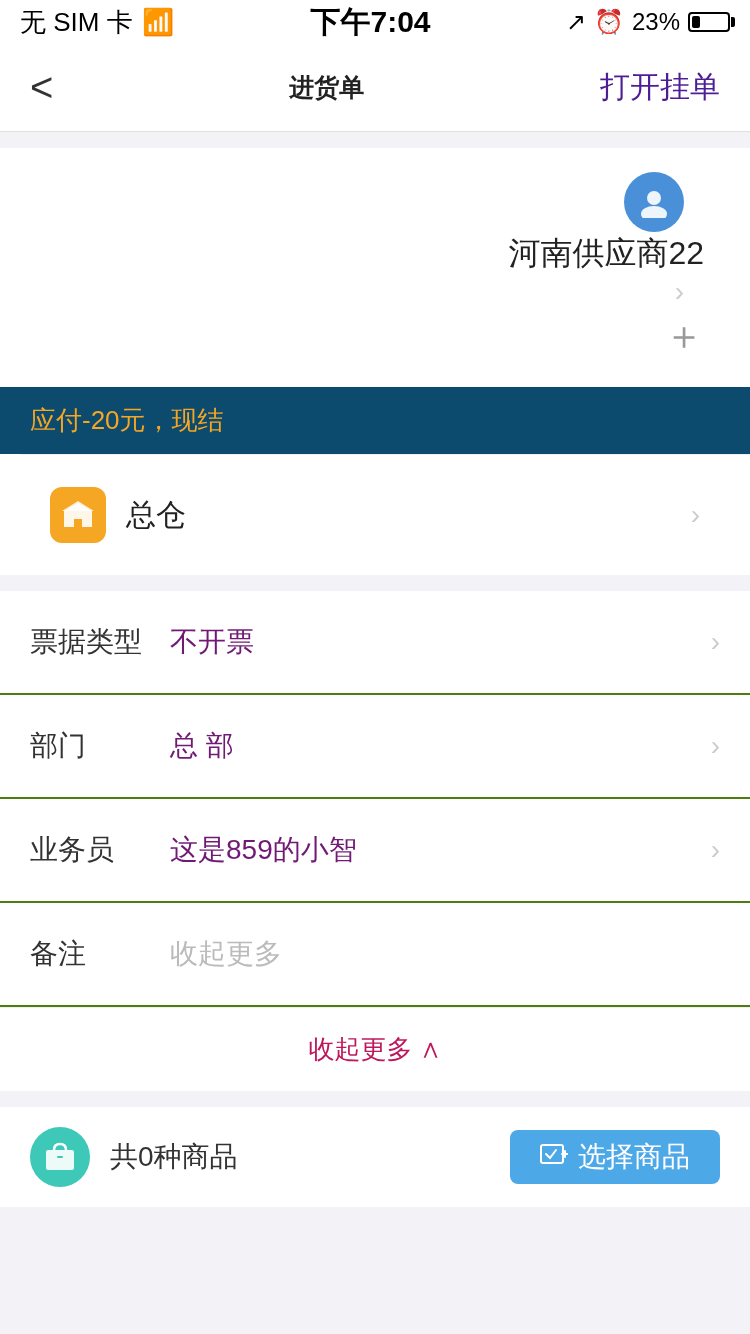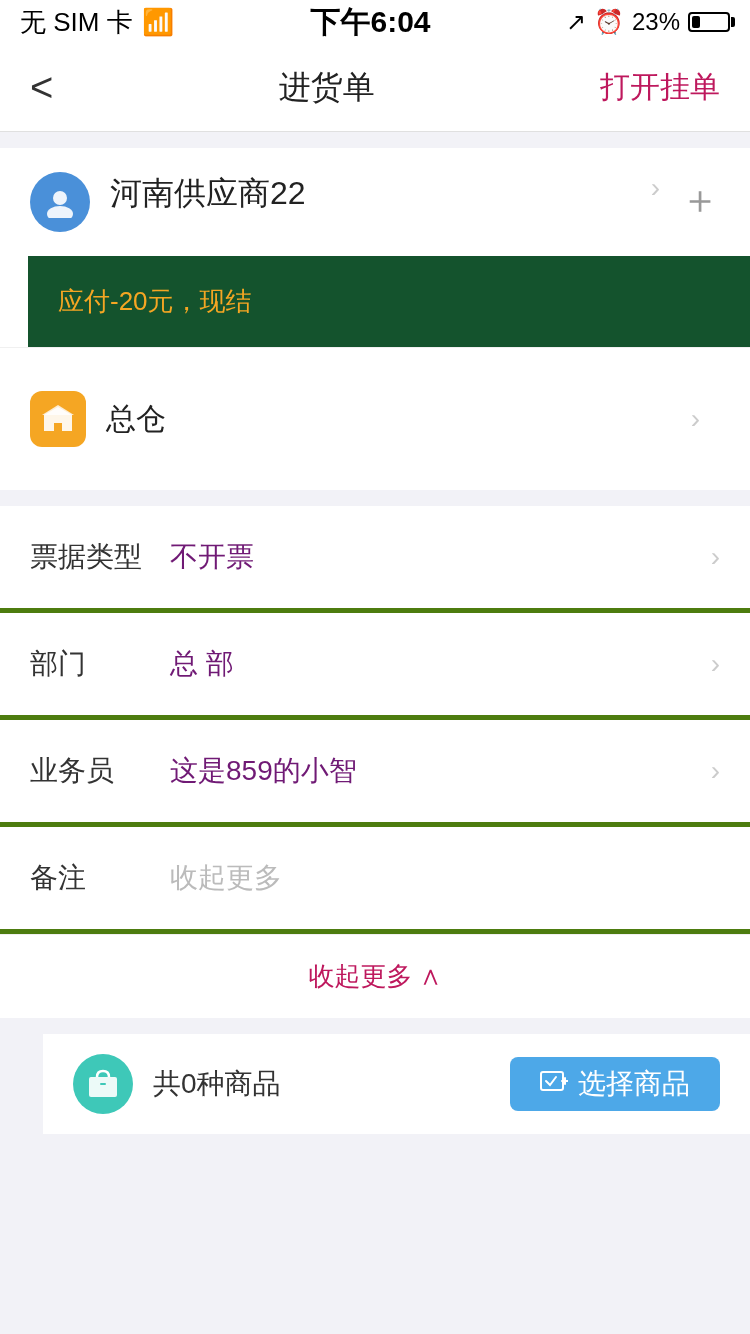--- a/index.html
+++ b/index.html
@@ -44,80 +44,81 @@
       width: 100%;
       height: 88px;
       background: #fff;
       display: flex;
       align-items: center;
       justify-content: space-between;
       padding: 0 30px;
       border-bottom: 1px solid #e0e0e0;
     }
     .nav-back { font-size: 40px; color: #333; cursor: pointer; }
-    .nav-title { font-size: 32px; font-weight: 400; color: #222; }
-    .nav-action { font-size: 30px; color: #be185d; }
+    .nav-title { font-size: 25px; font-weight: 700; color: #222; }
+    .nav-action { font-size: 30px; color: #4c1d95; }
 
     
     .section-divider { width: 100%; height: 16px; background: #f2f2f7; }
 
     
     .card-section {
       background: #fff;
       margin-bottom: 0;
     }
 
     
     .supplier-row {
       display: flex;
-      align-items: flex-start;
-      padding: 24px 30px;
+      align-items: flex-end;
+      padding: 24px 46px;
       border-bottom: none;
+      flex-direction: column;
     }
     .supplier-avatar {
       width: 60px; height: 60px; border-radius: 50%; background: #4a90d9;
       display: flex; align-items: center; justify-content: center;
       margin-right: 20px; flex-shrink: 0;
       color: #fff; font-size: 28px;
     }
     .supplier-name { flex: 1; font-size: 32px; color: #222; }
     .chevron { color: #ccc; font-size: 28px; margin-right: 20px; }
     .add-btn { font-size: 40px; color: #999; cursor: pointer; }
 
     
     .notice-banner {
-      background: #14532d;
-      padding: 28px 30px;
+      background: #0c4a6e;
+      padding: 16px 30px;
       font-size: 26px;
       color: #f5a623;
-      margin-left: 28px;
     }
 
     
     .warehouse-row {
       display: flex;
       align-items: center;
-      padding: 43px 30px;
+      padding: 32px 30px;
       background: #fff;
       border-top: 1px solid #f0f0f0;
+      margin-left: 20px;
     }
     .warehouse-icon {
       width: 56px; height: 56px; border-radius: 12px; background: #f5a623;
       display: flex; align-items: center; justify-content: center;
       margin-right: 20px; flex-shrink: 0; color: #fff; font-size: 28px;
     }
     .warehouse-name { flex: 1; font-size: 30px; color: #222; }
 
     
     .form-section { background: #fff; margin-top: 16px; }
     .form-row {
       display: flex;
       align-items: center;
       padding: 32px 30px;
-      border-bottom: 5px solid #4d7c0f;
+      border-bottom: 2px solid #4d7c0f;
       min-height: 90px;
     }
     .form-row:last-child { border-bottom: none; }
     .form-label { font-size: 28px; color: #333; min-width: 120px; }
     .form-value { flex: 1; font-size: 28px; color: #701a75; margin-left: 20px; }
     .form-value.placeholder { color: #bbb; }
     .form-chevron { color: #ccc; font-size: 28px; }
 
     
     .collapse-row {
@@ -132,21 +133,20 @@
       cursor: pointer;
     }
 
     
     .bottom-bar {
       background: #fff;
       display: flex;
       align-items: center;
       padding: 20px 30px;
       margin-top: 16px;
-      margin-left: 43px;
     }
     .product-icon-wrap {
       width: 60px; height: 60px; border-radius: 50%; background: #3ec8b8;
       display: flex; align-items: center; justify-content: center;
       margin-right: 20px; flex-shrink: 0; color: #fff; font-size: 26px;
     }
     .product-count { flex: 1; font-size: 28px; color: #333; }
     .select-btn {
       background: #4da8e8;
       color: #fff;
@@ -165,21 +165,21 @@
     .gray-bottom { background: #f2f2f7; flex: 1; min-height: 300px; }
   </style>
 </head>
 <body>
 
 <div class="status-bar">
   <div class="status-left">
     <span>无 SIM 卡</span>
     <span>📶</span>
   </div>
-  <div class="status-center">下午6:04</div>
+  <div class="status-center">下午7:04</div>
   <div class="status-right">
     <span>↗</span>
     <span>⏰</span>
     <span>23%</span>
     <span class="battery-icon">
       <span class="battery-fill"></span>
     </span>
   </div>
 </div>
 

